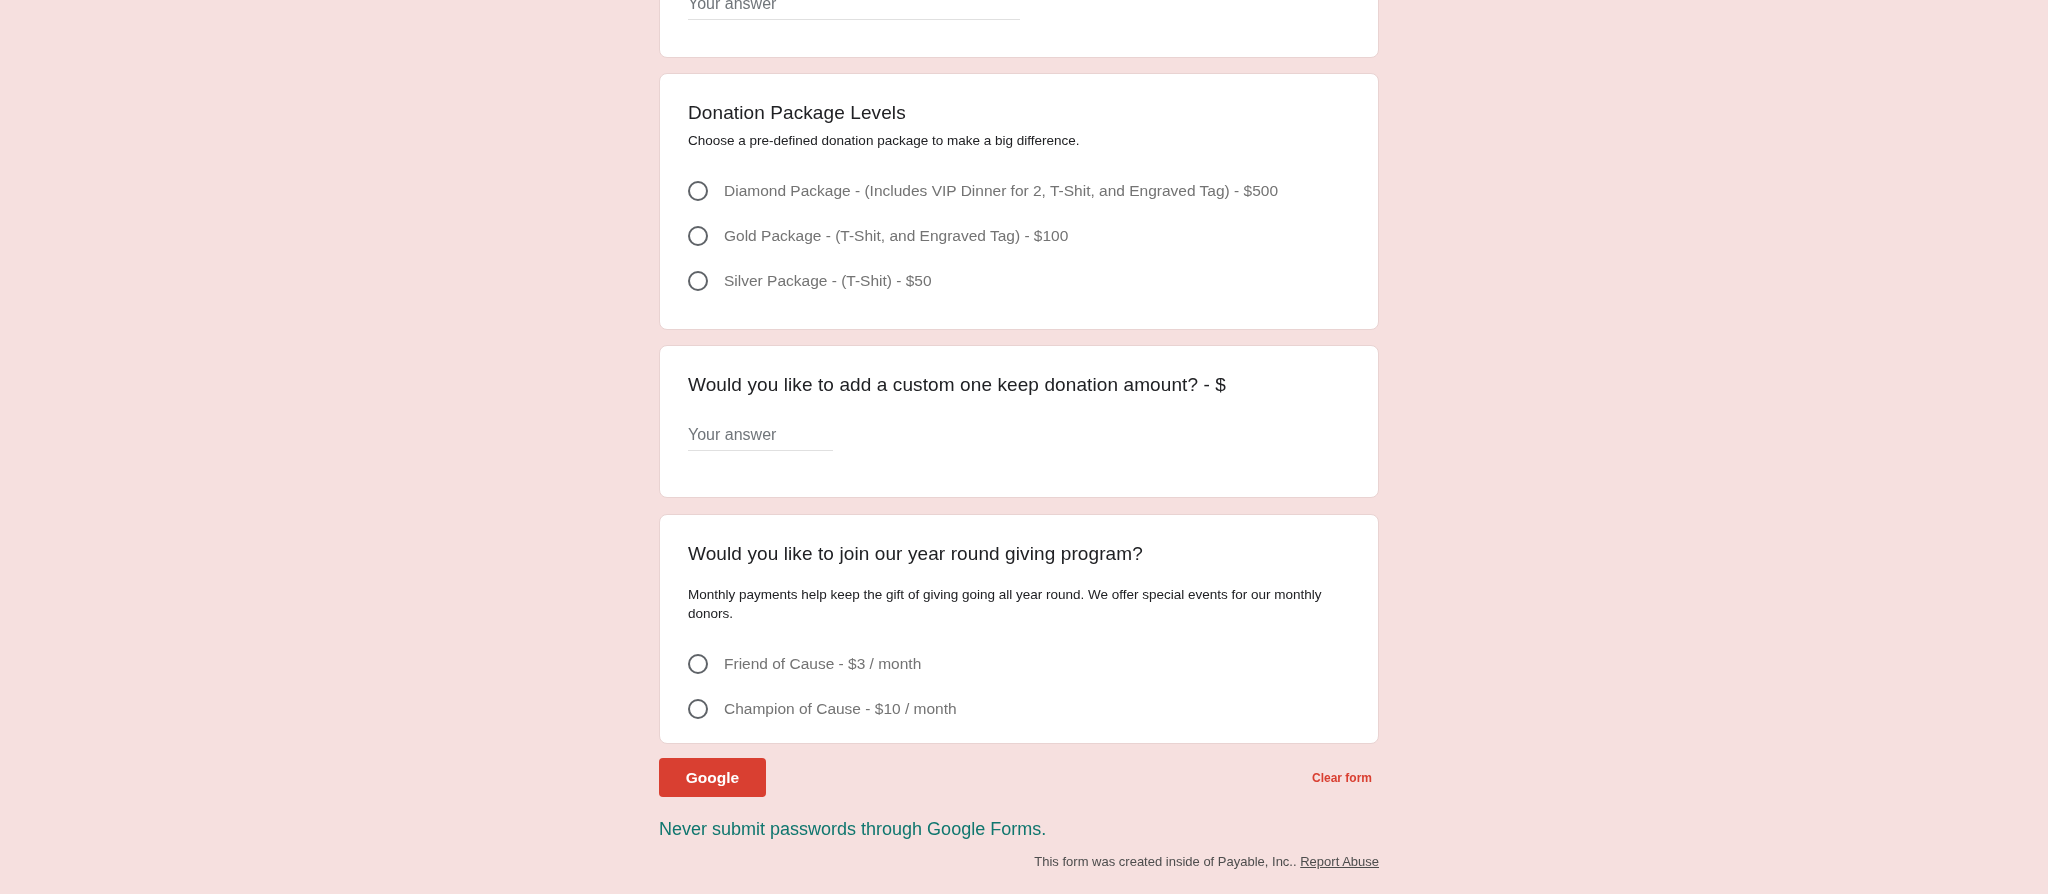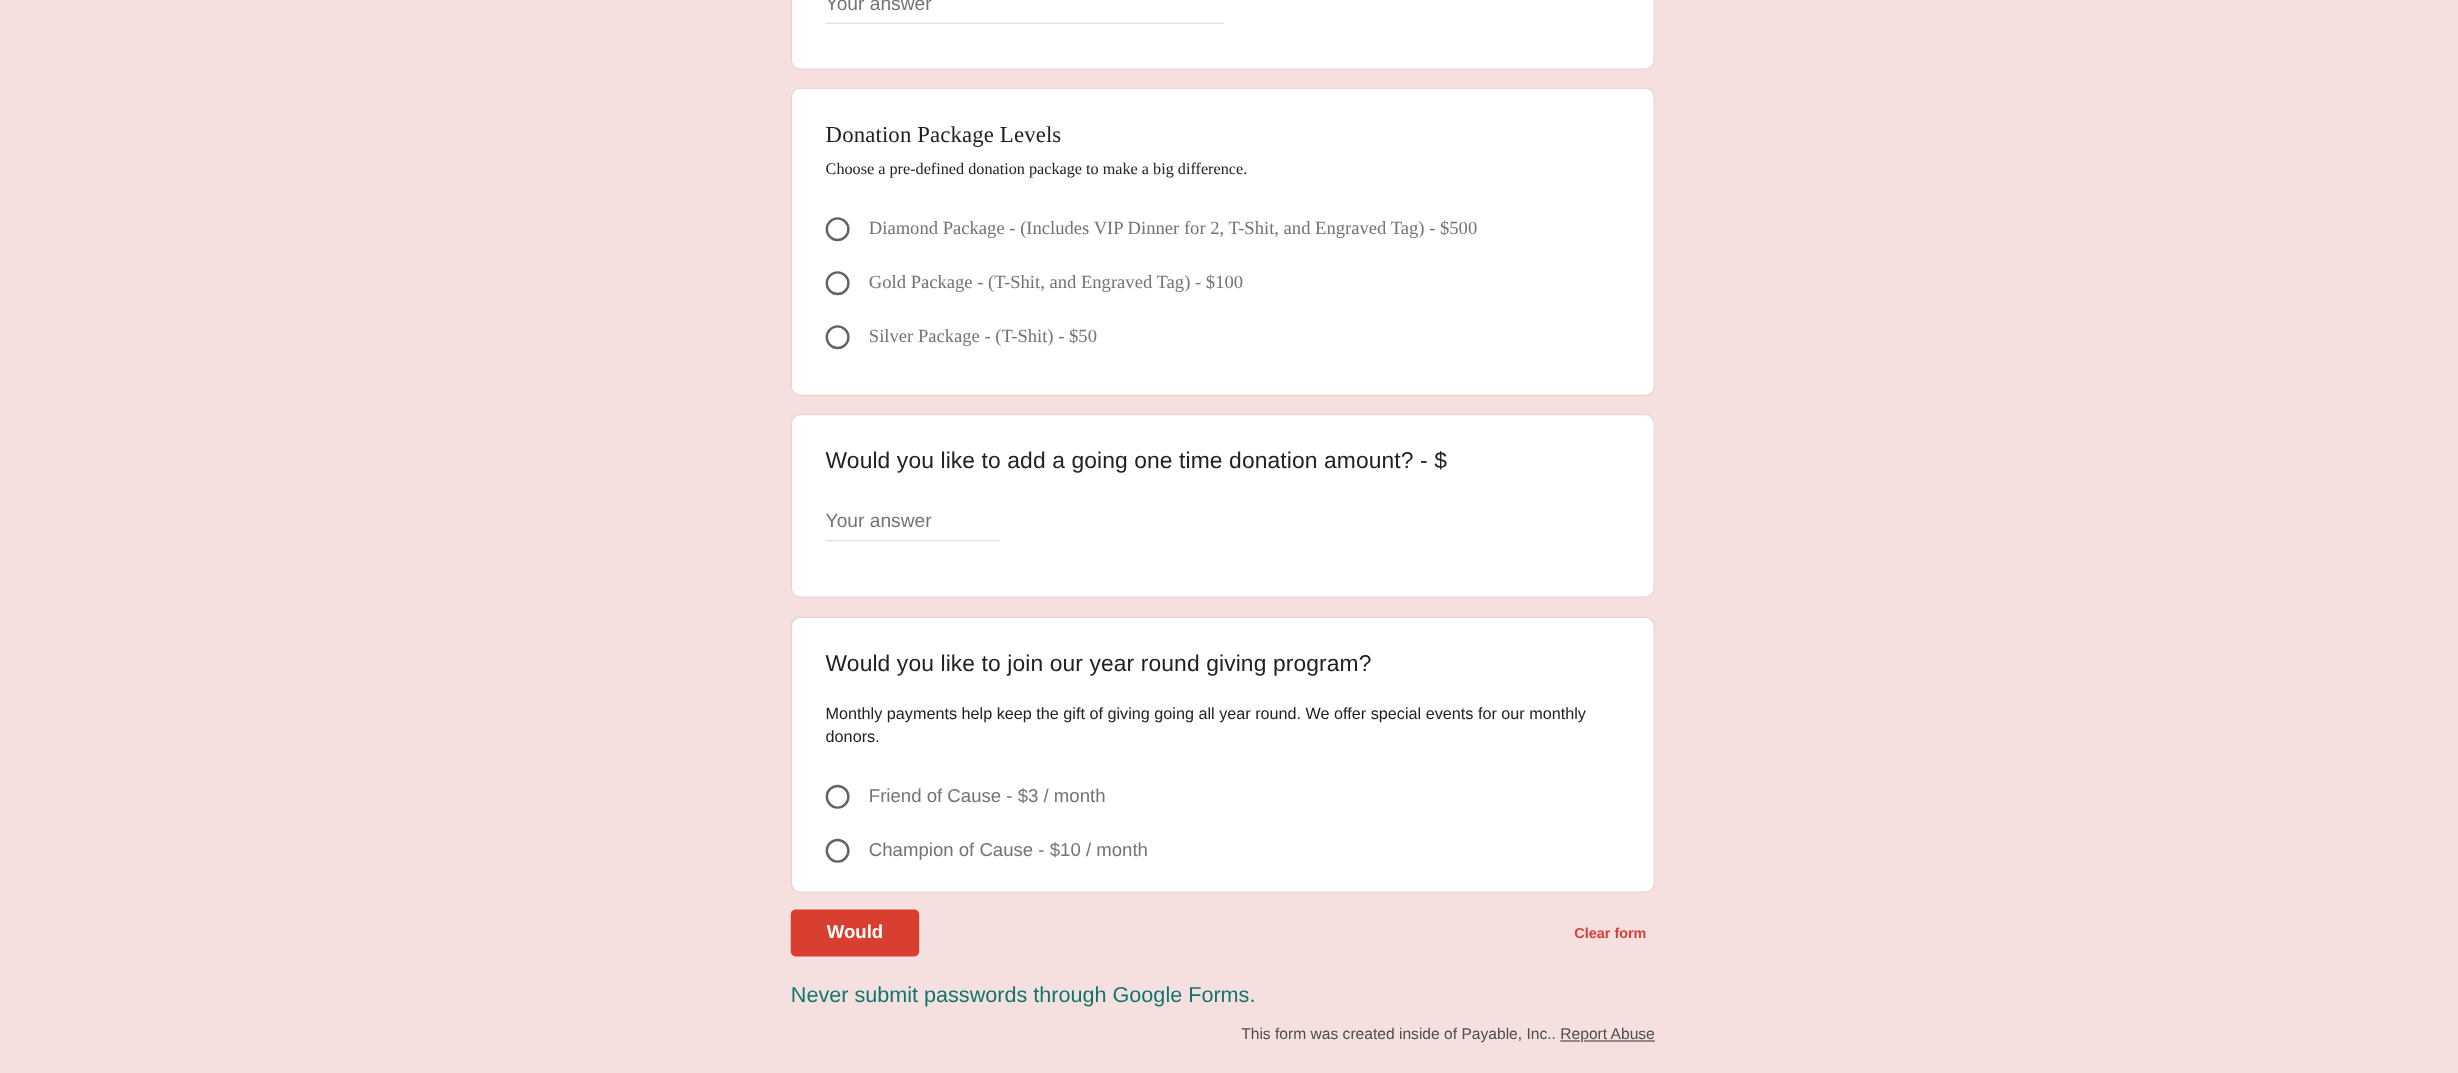--- a/index.html
+++ b/index.html
@@ -124,21 +124,21 @@
   </style>
 </head>
 <body>
 
 <div class="card" style="top:-20px; height:78px;">
   <div class="card-inner">
     <input class="text-answer" type="text" style="position: absolute; left: 28px; top: 14px; width: 332px;" placeholder="Your answer">
   </div>
 </div>
 
-<div class="card" style="top:73px; height:257px;font-family:Liberation Serif, serif;">
+<div class="card" style="top:73px; height:257px;">
   <div class="card-inner" style="padding-top:28px;">
     <div class="q-title">Donation Package Levels</div>
     <div class="q-desc" style="margin-top:7px;">Choose a pre-defined donation package to make a big difference.</div>
     <div style="margin-top:18px;">
       <div class="radio-row">
         <div class="radio"></div>
         <span class="radio-label">Diamond Package - (Includes VIP Dinner for 2, T-Shit, and Engraved Tag) - $500</span>
       </div>
       <div class="radio-row">
         <div class="radio"></div>
@@ -147,21 +147,21 @@
       <div class="radio-row">
         <div class="radio"></div>
         <span class="radio-label">Silver Package - (T-Shit) - $50</span>
       </div>
     </div>
   </div>
 </div>
 
 <div class="card" style="top:345px; height:153px;">
   <div class="card-inner" style="padding-top:28px;">
-    <div class="q-title">Would you like to add a going one time donation amount? - $</div>
+    <div class="q-title">Would you like to add a custom one keep donation amount? - $</div>
     <input class="text-answer" type="text" style="margin-top: 30px; width: 145px;" placeholder="Your answer">
   </div>
 </div>
 
 <div class="card" style="top:514px; height:230px;">
   <div class="card-inner" style="padding-top:28px;">
     <div class="q-title">Would you like to join our year round giving program?</div>
     <div class="q-desc" style="width:640px;">Monthly payments help keep the gift of giving going all year round. We offer special events for our monthly donors.</div>
     <div style="margin-top:18px;">
       <div class="radio-row">
@@ -169,20 +169,20 @@
         <span class="radio-label">Friend of Cause - $3 / month</span>
       </div>
       <div class="radio-row">
         <div class="radio"></div>
         <span class="radio-label">Champion of Cause - $10 / month</span>
       </div>
     </div>
   </div>
 </div>
 
-<button class="submit-btn">Would</button>
+<button class="submit-btn">Google</button>
 <button class="clear-btn">Clear form</button>
 
 <div class="notice">Never submit passwords through Google Forms.</div>
 
 <div class="footer">
   <span>This form was created inside of Payable, Inc.. </span><a href="#">Report Abuse</a>
 </div>
 
 </body></html>

